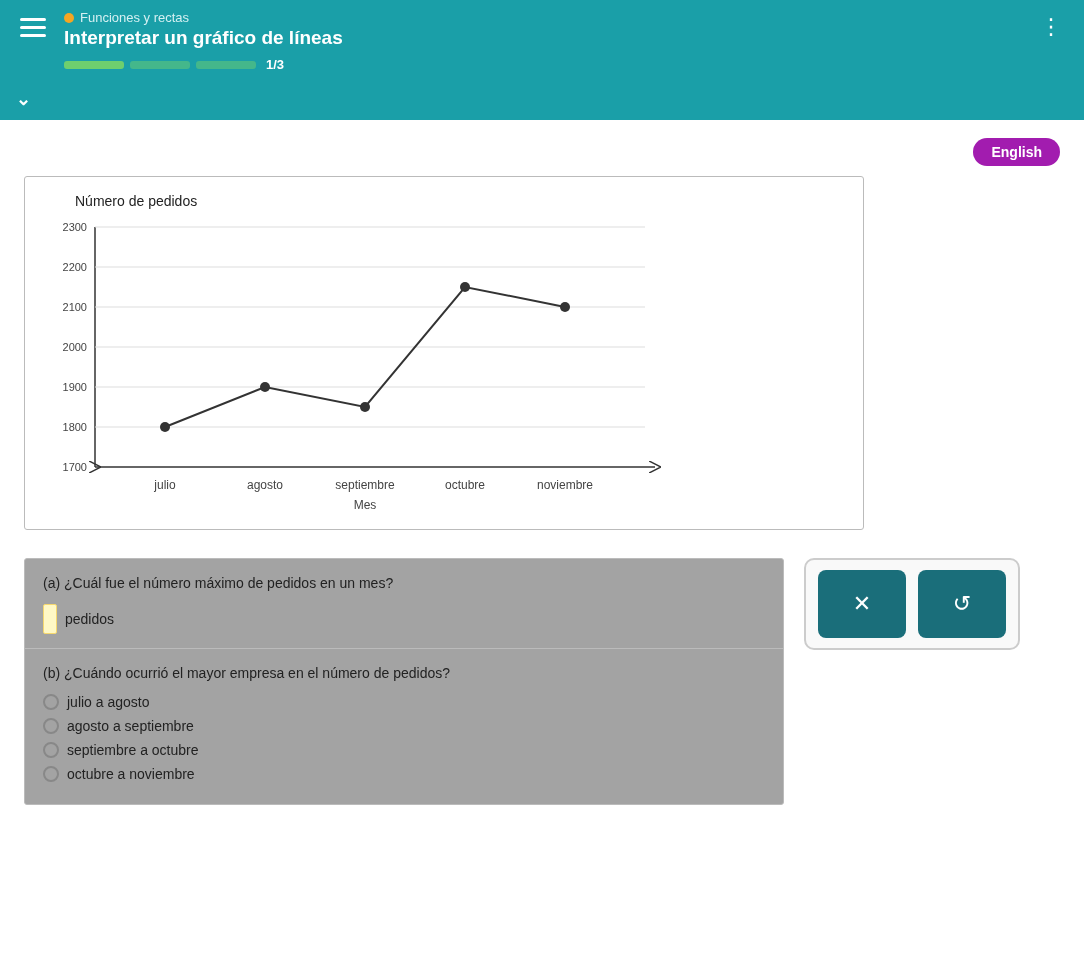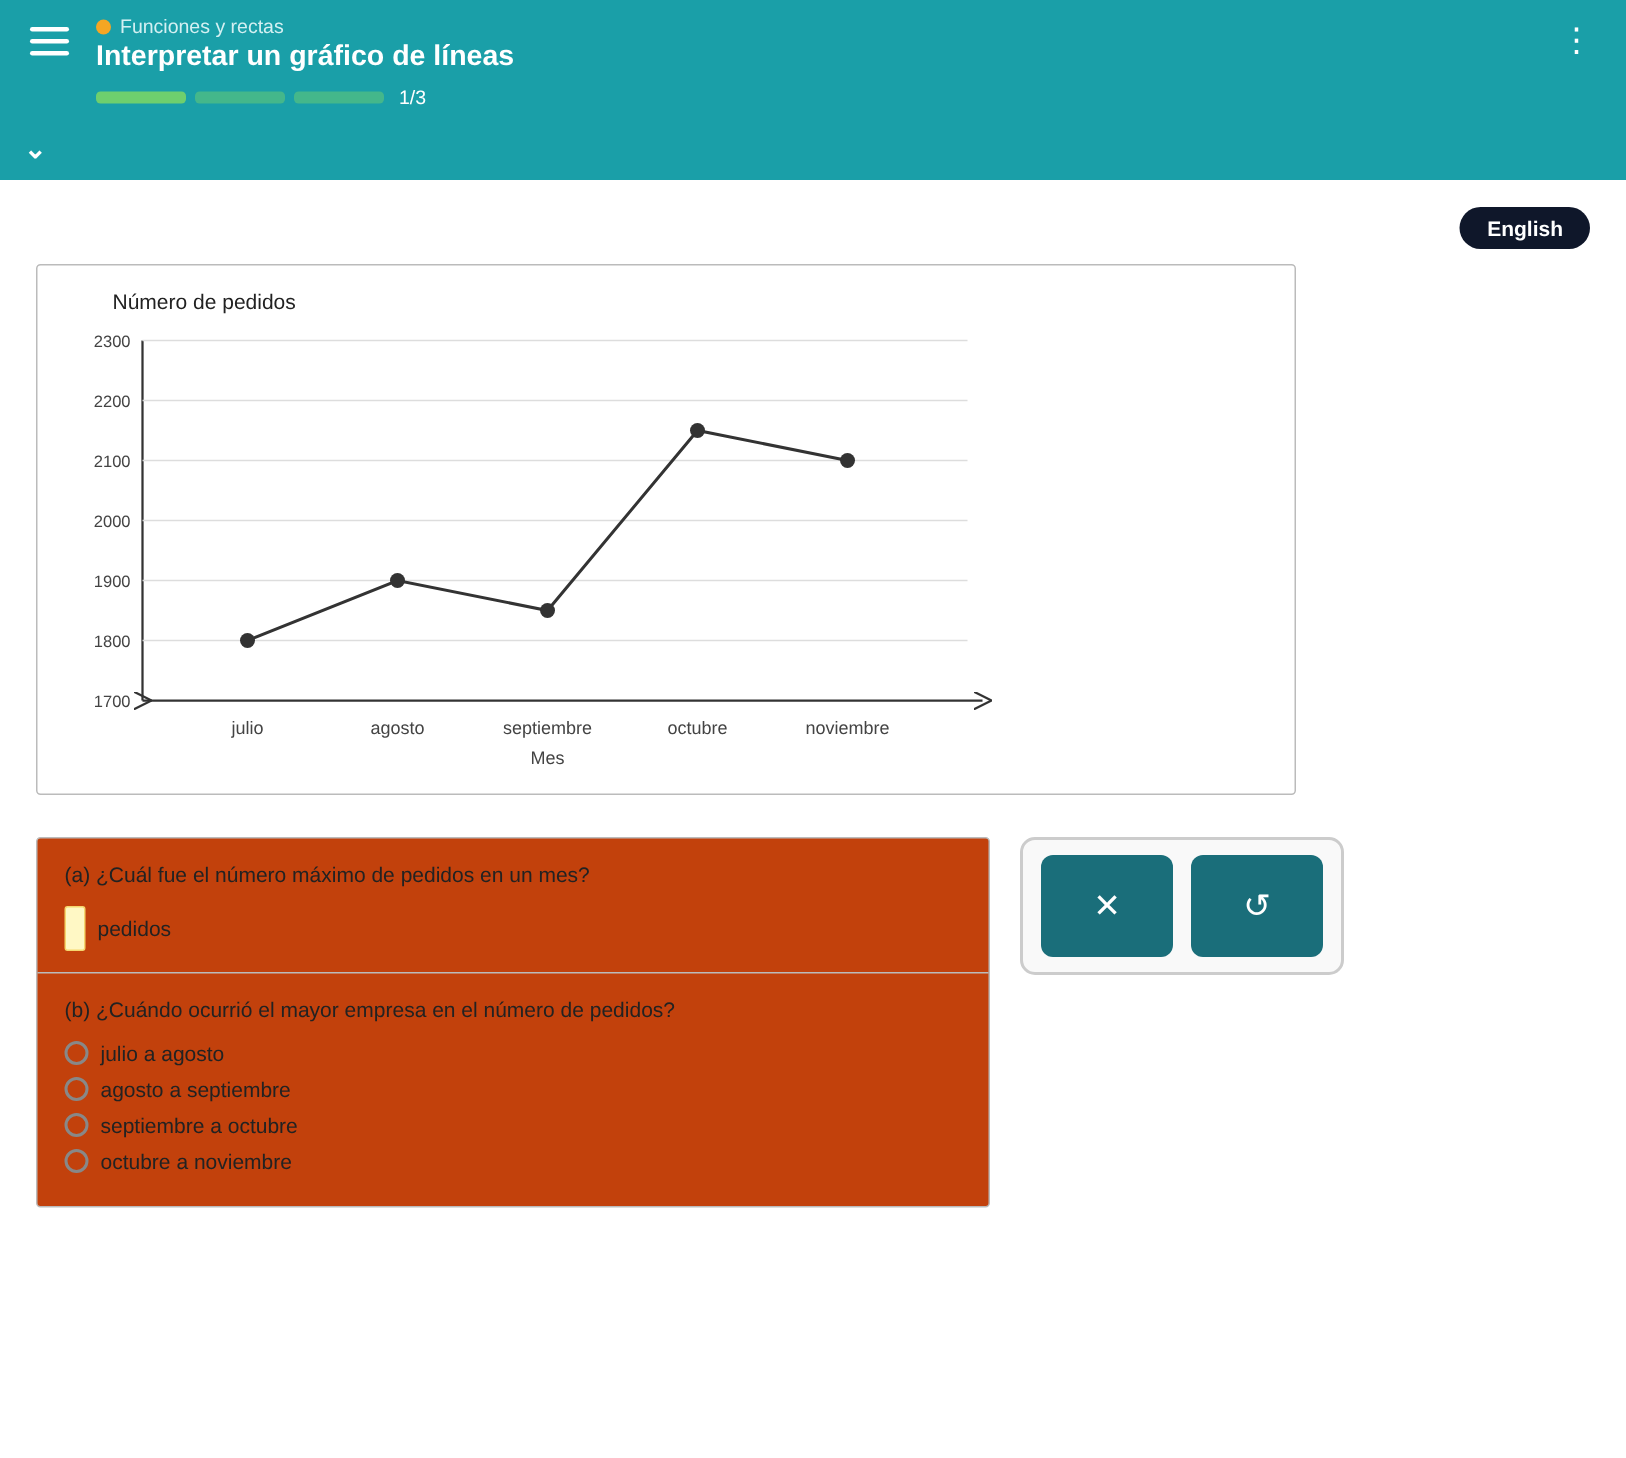--- a/index.html
+++ b/index.html
@@ -67,20 +67,21 @@
     .main-title {
       color: white;
       font-size: 19px;
       font-weight: bold;
       margin-bottom: 8px;
     }
     .progress-row {
       display: flex;
       align-items: center;
       gap: 6px;
+      font-weight: bold;
     }
     .progress-segment {
       height: 8px;
       border-radius: 3px;
       width: 60px;
     }
     .progress-segment.filled {
       background: #6ecf6e;
     }
     .progress-segment.empty {
@@ -130,21 +131,21 @@
       min-height: 860px;
     }
 
     
     .english-btn-row {
       display: flex;
       justify-content: flex-end;
       margin-bottom: 10px;
     }
     .english-btn {
-      background: #0f172a;
+      background: #a21caf;
       color: white;
       border: none;
       border-radius: 20px;
       padding: 6px 18px;
       font-size: 14px;
       cursor: pointer;
       font-weight: bold;
     }
 
     
@@ -178,22 +179,22 @@
 
     
     .questions-row {
       display: flex;
       gap: 20px;
       align-items: flex-start;
     }
     .questions-panel {
       border: 1.5px solid #bbb;
       border-radius: 3px;
-      width: 636px;
-      background: #c2410c;
+      width: 760px;
+      background: #a3a3a3;
     }
     .question-block {
       padding: 14px 18px;
     }
     .question-block + .question-block {
       border-top: 1.5px solid #bbb;
     }
     .question-text {
       font-size: 14px;
       color: #222;

